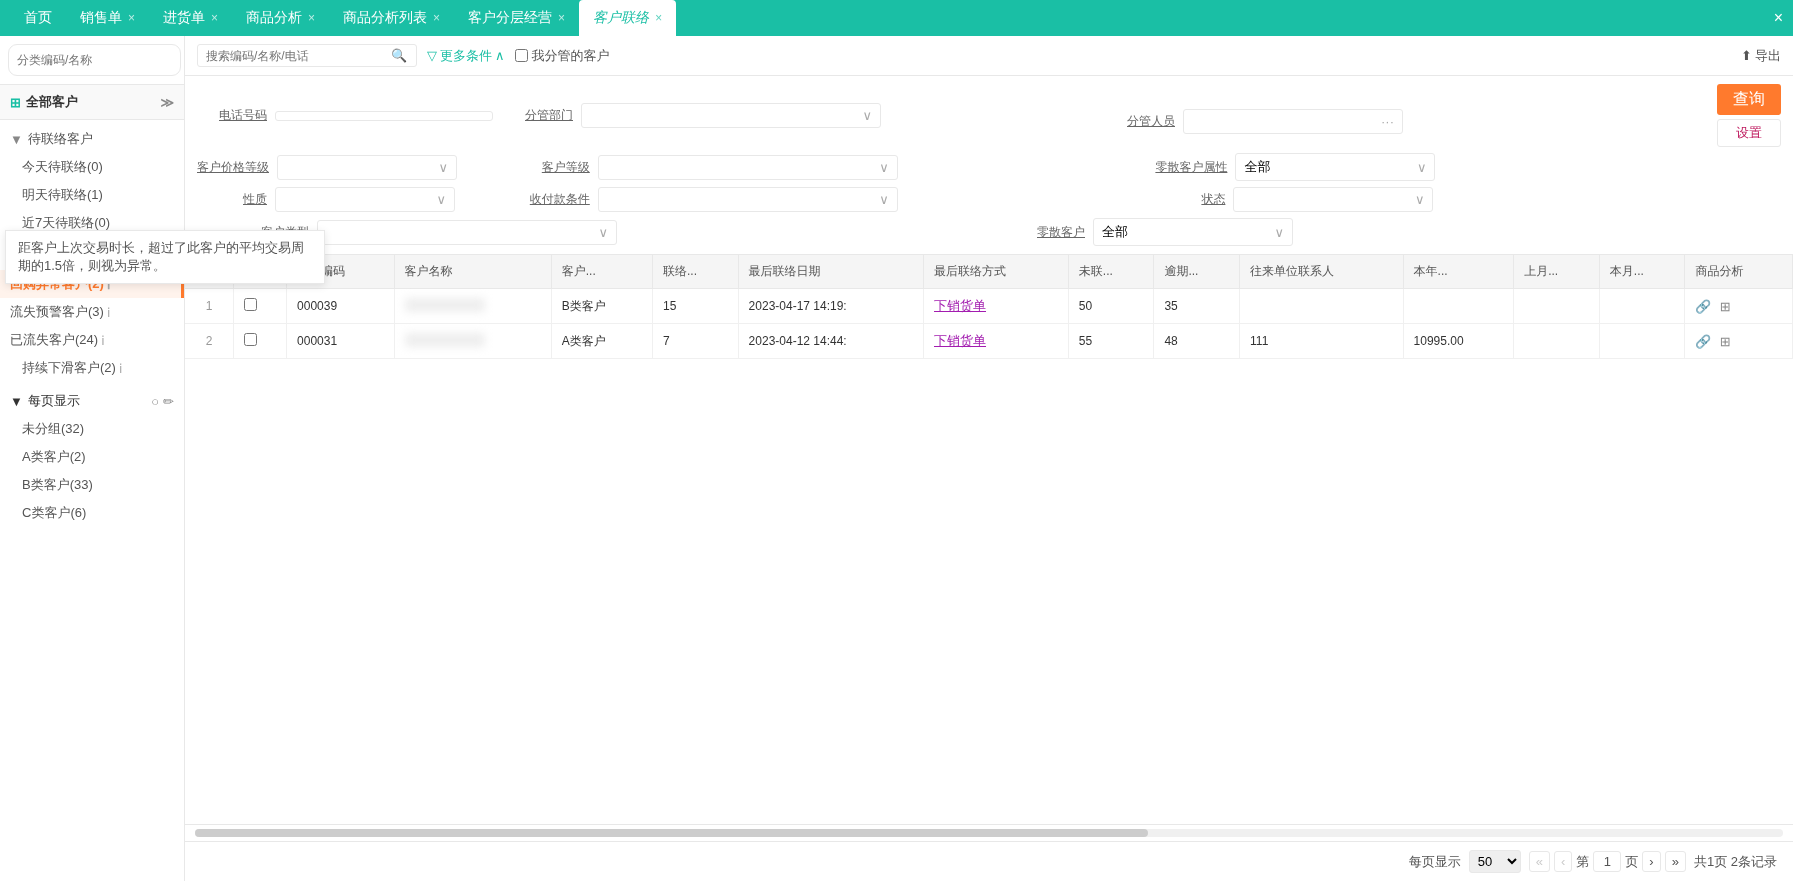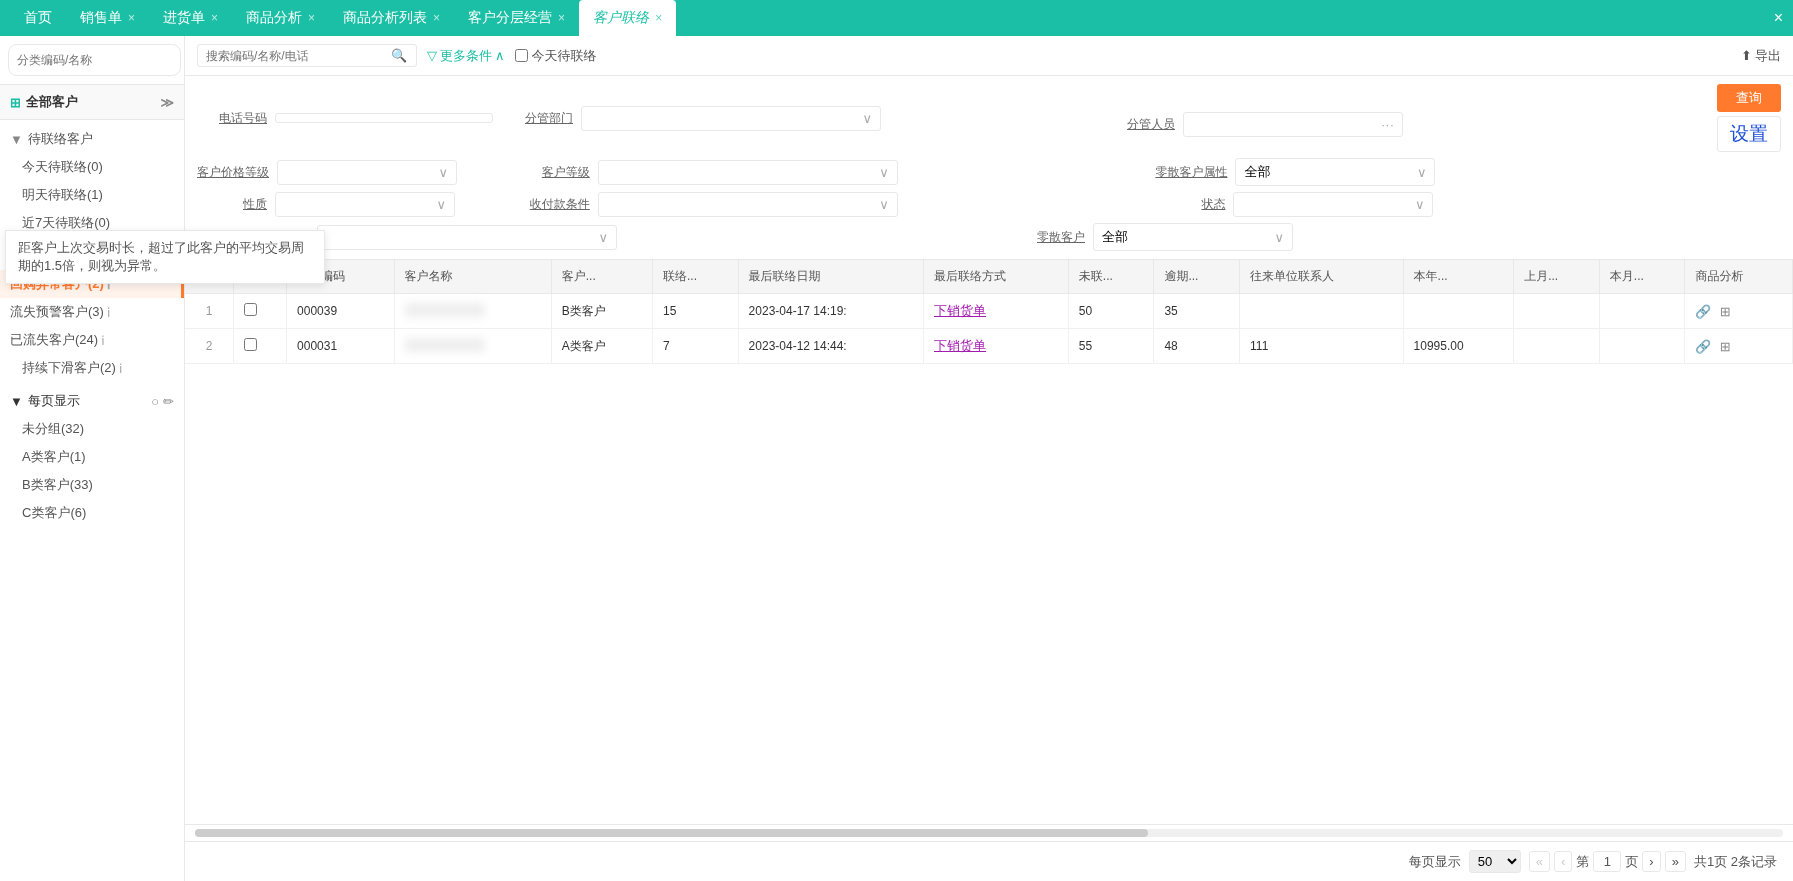--- a/index.html
+++ b/index.html
@@ -104,24 +104,24 @@
       color: #666; font-size: 12px; white-space: nowrap; margin-right: 8px; min-width: 70px; text-align: right; text-decoration: underline;
     }
     .filter-field .field-input {
       flex: 1; border: 1px solid #e8e8e8; border-radius: 3px; padding: 4px 8px; font-size: 12px; outline: none; display: flex; align-items: center; justify-content: space-between; cursor: pointer; background: #fff;
     }
     .filter-field .field-input .arrow { color: #aaa; }
     .filter-actions {
       display: flex; flex-direction: column; gap: 4px; margin-left: 10px;
     }
     .btn-query {
-      background: #ff7a2d; color: #fff; border: none; border-radius: 3px; padding: 5px 16px; cursor: pointer; font-size: 13px;
+      background: #ff7a2d; color: #fff; border: none; border-radius: 3px; padding: 5px 16px; cursor: pointer; font-size: 16px;
     }
     .btn-settings {
-      background: #fff; color: #1d4ed8; border: 1px solid #e8e8e8; border-radius: 3px; padding: 4px 12px; cursor: pointer; font-size: 19px;
+      background: #fff; color: #be185d; border: 1px solid #e8e8e8; border-radius: 3px; padding: 4px 12px; cursor: pointer; font-size: 13px;
     }
     .filter-row-more {
       display: flex; align-items: center; color: #1abfa5; font-size: 12px; cursor: pointer;
     }
 
     
     .table-area {
       flex: 1; overflow: auto; background: #fff; margin: 0;
     }
     table {
@@ -252,21 +252,21 @@
         <span>每页显示</span>
         <div class="edit-icons">
           <span>○</span>
           <span>✏</span>
         </div>
       </div>
       <div class="sidebar-item">
         <span>未分组(32)</span>
       </div>
       <div class="sidebar-item">
-        <span>A类客户(1)</span>
+        <span>A类客户(2)</span>
       </div>
       <div class="sidebar-item">
         <span>B类客户(33)</span>
       </div>
       <div class="sidebar-item">
         <span>C类客户(6)</span>
       </div>
     </div>
   </div>
 
@@ -277,21 +277,21 @@
         <input type="text" placeholder="搜索编码/名称/电话" style="">
         <span class="s-icon">🔍</span>
       </div>
       <div class="more-conditions">
         <span>▽</span>
         <span>更多条件</span>
         <span>∧</span>
       </div>
       <div class="my-customers">
         <input type="checkbox" style="">
-        <span>今天待联络</span>
+        <span>我分管的客户</span>
       </div>
       <div class="export-btn">
         <span>⬆</span>
         <span>导出</span>
       </div>
     </div>
 
     <div class="advanced-filters">
 
       <div class="filter-row">

